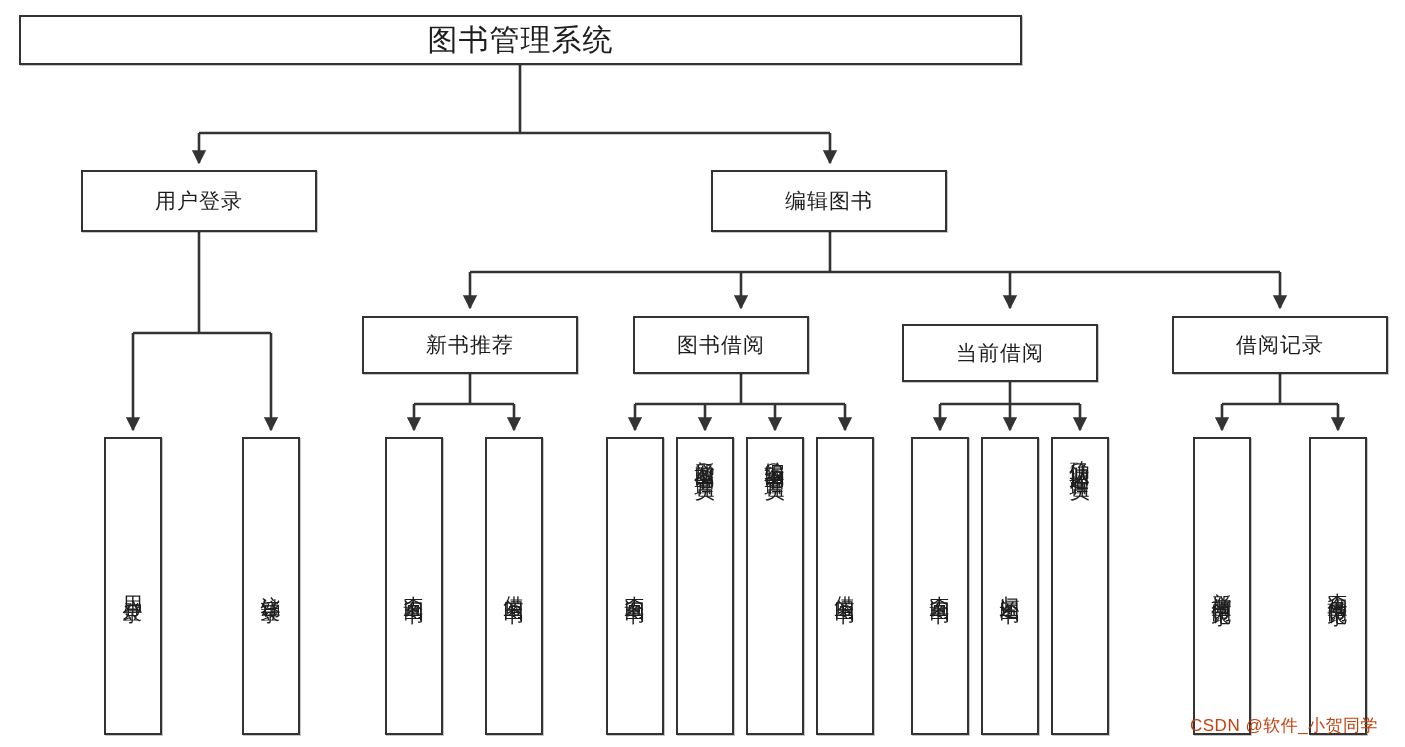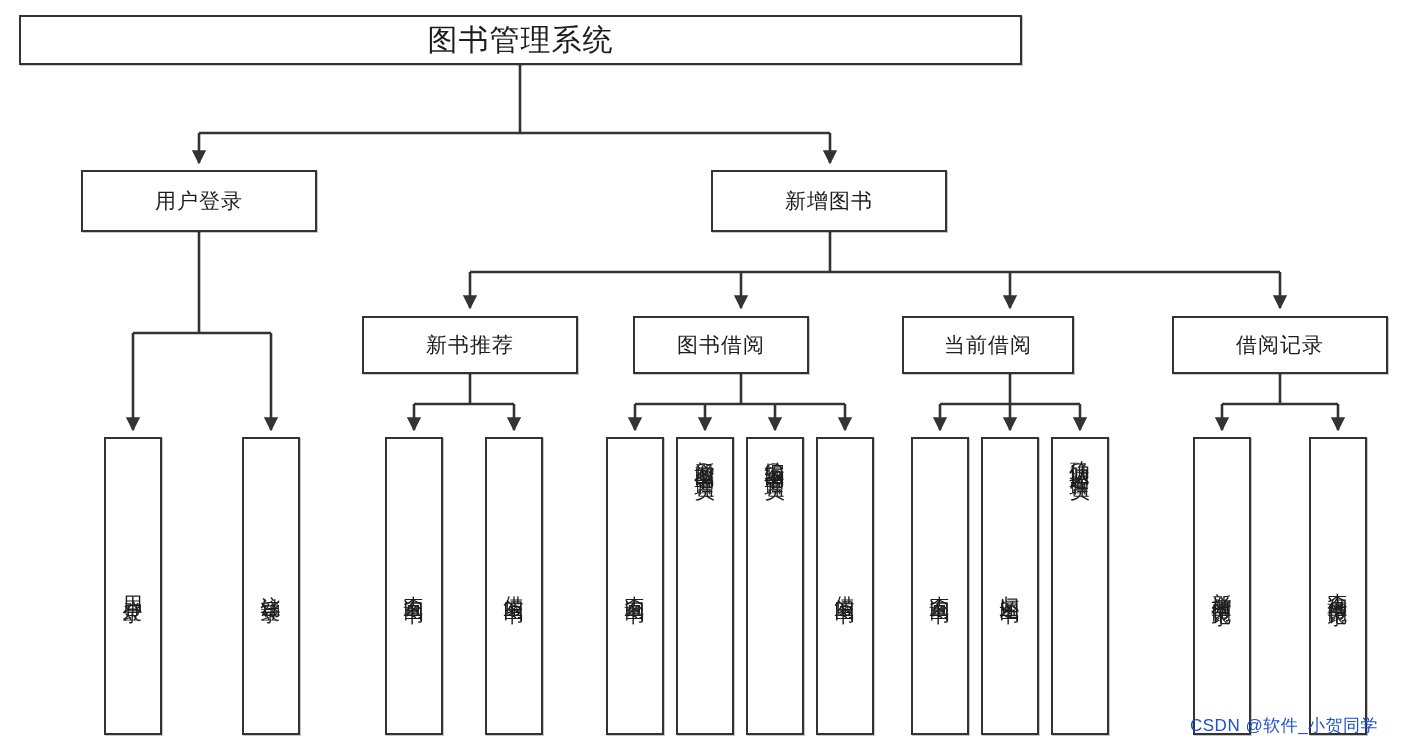--- a/index.html
+++ b/index.html
@@ -64,21 +64,21 @@
     height: auto;
     margin: 0 auto;
   }
   .node.leaf.leaf-center {
     align-items: center;
     padding-top: 0;
   }
   .watermark {
     position: absolute;
     font-size: 17px;
-    color: #1d4ed8;
+    color: #c2410c;
     letter-spacing: 0.5px;
     white-space: nowrap;
     user-select: none;
   }
 </style>
 </head>
 <body>
 
 <div id="diagram-root">
 
@@ -135,32 +135,32 @@
 
   <div class="node level-0" style="left:19px; top:15px; width:1003px; height:50px;">
     <span class="node-label">图书管理系统</span>
   </div>
 
   <div class="node level-1" style="left:81px; top:170px; width:236px; height:62px;">
     <span class="node-label">用户登录</span>
   </div>
 
   <div class="node level-1" style="left:711px; top:170px; width:236px; height:62px;">
-    <span class="node-label">新增图书</span>
+    <span class="node-label">编辑图书</span>
   </div>
 
   <div class="node level-2" style="left:362px; top:316px; width:216px; height:58px;">
     <span class="node-label">新书推荐</span>
   </div>
 
   <div class="node level-2" style="left:633px; top:316px; width:176px; height:58px;">
     <span class="node-label">图书借阅</span>
   </div>
 
-  <div class="node level-2" style="left:902px; top:316px; width:172px; height:58px;">
+  <div class="node level-2" style="left:902px; top:324px; width:196px; height:58px;">
     <span class="node-label">当前借阅</span>
   </div>
 
   <div class="node level-2" style="left:1172px; top:316px; width:216px; height:58px;">
     <span class="node-label">借阅记录</span>
   </div>
 
   <div class="node leaf leaf-center" style="left:104px; top:437px; width:58px; height:298px;">
     <span class="node-label">用户登录</span>
   </div>

